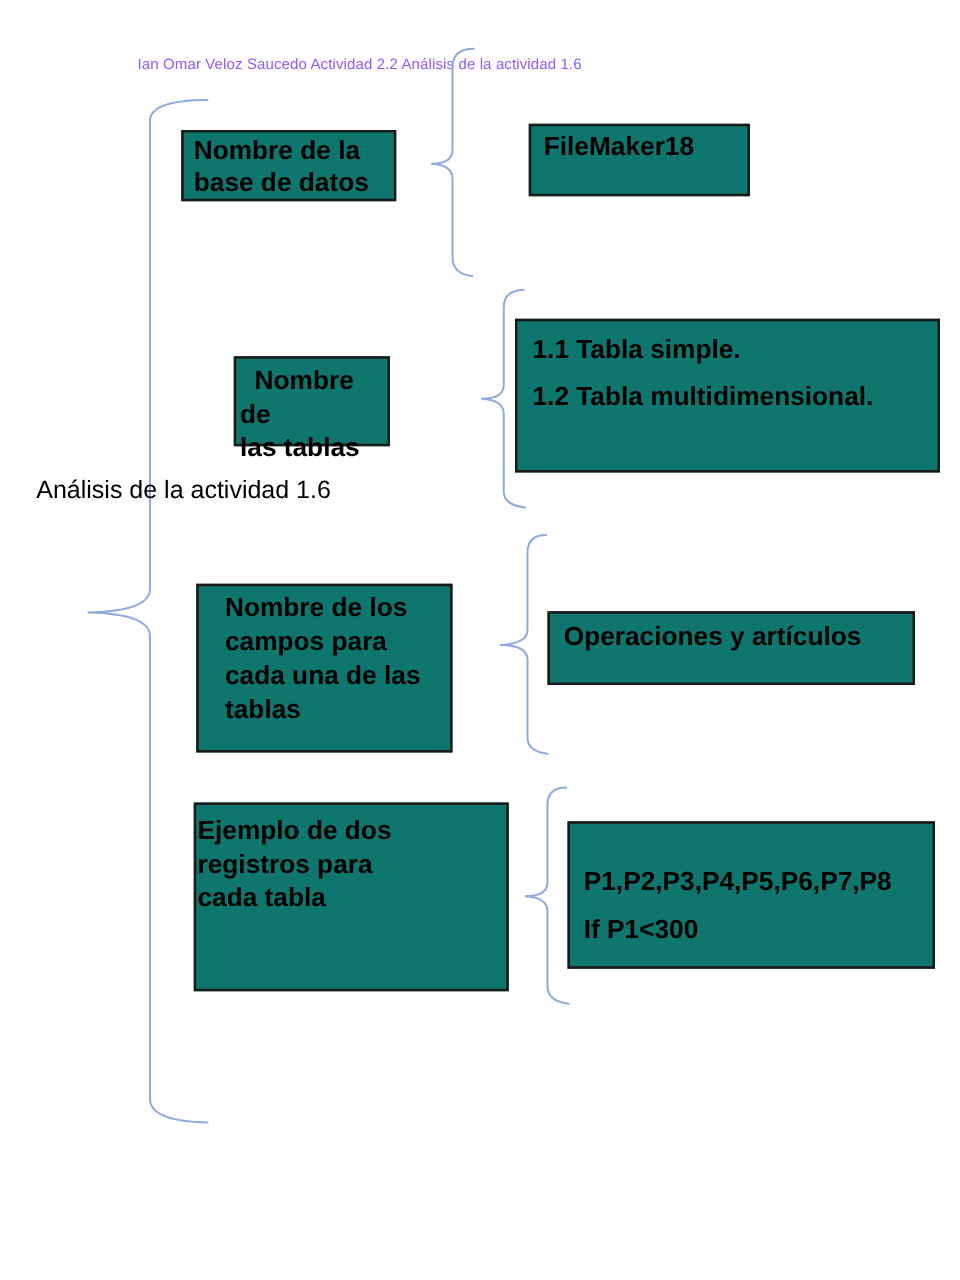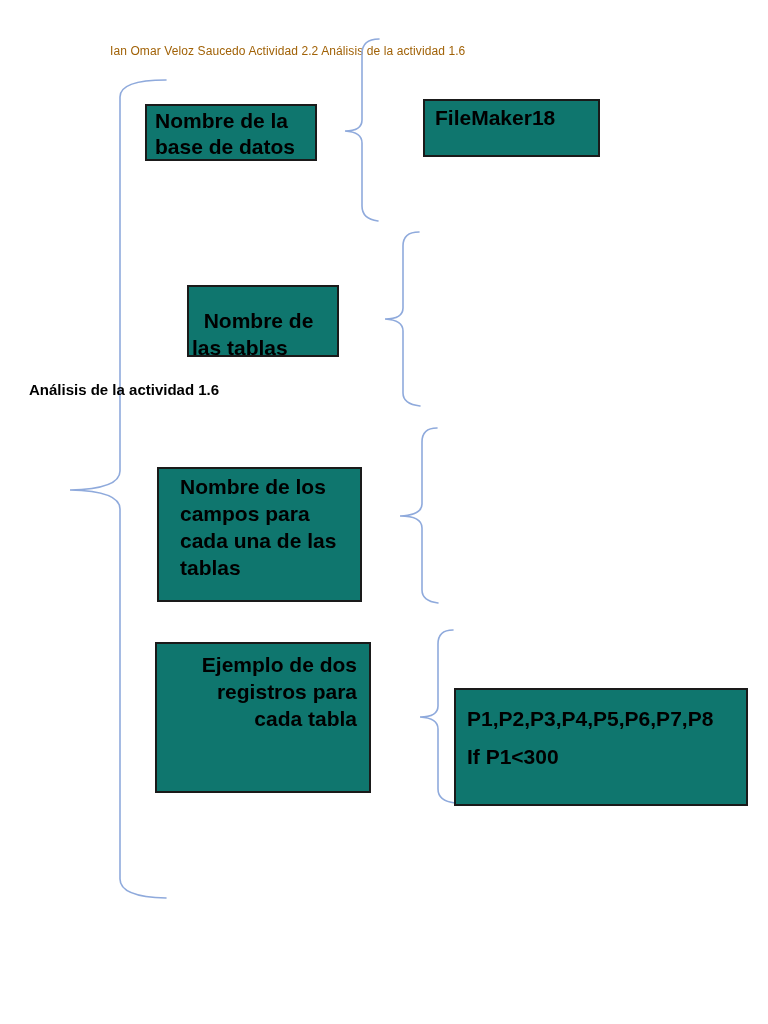--- a/index.html
+++ b/index.html
@@ -11,46 +11,46 @@
   body{
     width:768px;height:1024px;
     background:#ffffff;
     font-family:"Liberation Sans", sans-serif;
     position:relative;
     overflow:hidden;
   }
   .page{position:absolute;left:0;top:0;width:768px;height:1024px;background:#fff;}
   .header-line{
     position:absolute;left:110px;top:44px;
-    font-size:12px;line-height:14px;color:#a16207;
+    font-size:12px;line-height:14px;color:#8b5cf6;
     letter-spacing:0.1px;white-space:nowrap;
   }
   .root-label{
     position:absolute;left:29px;top:381px;
-    font-size:15px;font-weight:bold;color:var(--text);
+    font-size:20px;font-weight:normal;color:var(--text);
     white-space:nowrap;
   }
   .dbox{
     position:absolute;
     box-sizing:border-box;
     border:2px solid var(--border);
     background:#0f766e;
     color:var(--text);
     font-weight:bold;
     font-size:21px;
     white-space:pre-wrap;
   }
   .box-a{left:145px;top:104px;width:172px;height:57px;padding:2px 8px;line-height:26px;}
   .box-b{left:393px;top:99px;width:177px;height:58px;padding:4px 10px;line-height:26px;margin-left:30px;}
-  .box-c{left:187px;top:285px;width:152px;height:72px;padding:20px 3px;line-height:27px;}
+  .box-c{left:187px;top:285px;width:125px;height:72px;padding:4px 3px;line-height:27px;}
   .box-d{left:412px;top:255px;width:340px;height:123px;padding:4px 12px;line-height:38px;}
   .box-e{left:157px;top:467px;width:205px;height:135px;padding:4px 21px;line-height:27px;}
   .box-f{left:438px;top:489px;width:294px;height:59px;padding:5px 11px;line-height:27px;}
-  .box-g{left:155px;top:642px;width:216px;height:151px;padding:7px 12px;line-height:27px;text-align:right;}
-  .box-h{left:454px;top:657px;width:294px;height:118px;padding:10px 11px;line-height:38px;margin-top:31px;}
+  .box-g{left:155px;top:642px;width:252px;height:151px;padding:7px 1px;line-height:27px;}
+  .box-h{left:454px;top:657px;width:294px;height:118px;padding:28px 11px;line-height:38px;}
   svg.brace-layer{
     position:absolute;left:0;top:0;width:768px;height:1024px;
     pointer-events:none;
   }
   svg.brace-layer path{
     fill:none;
     stroke:var(--brace);
     stroke-width:1.6;
     stroke-linecap:round;
   }
@@ -73,26 +73,29 @@
   <div class="root-label">Análisis de la actividad 1.6</div>
 
   <div class="dbox box-a">Nombre de la
 base de datos</div>
 
   <div class="dbox box-b">FileMaker18</div>
 
   <div class="dbox box-c">  Nombre de
 las tablas</div>
 
+  <div class="dbox box-d">1.1 Tabla simple.
+1.2 Tabla multidimensional.</div>
 
   <div class="dbox box-e">Nombre de los
 campos para
 cada una de las
 tablas</div>
 
+  <div class="dbox box-f">Operaciones y artículos</div>
 
   <div class="dbox box-g">Ejemplo de dos
 registros para
 cada tabla</div>
 
   <div class="dbox box-h">P1,P2,P3,P4,P5,P6,P7,P8
 If P1&lt;300</div>
 
 </div>
 

